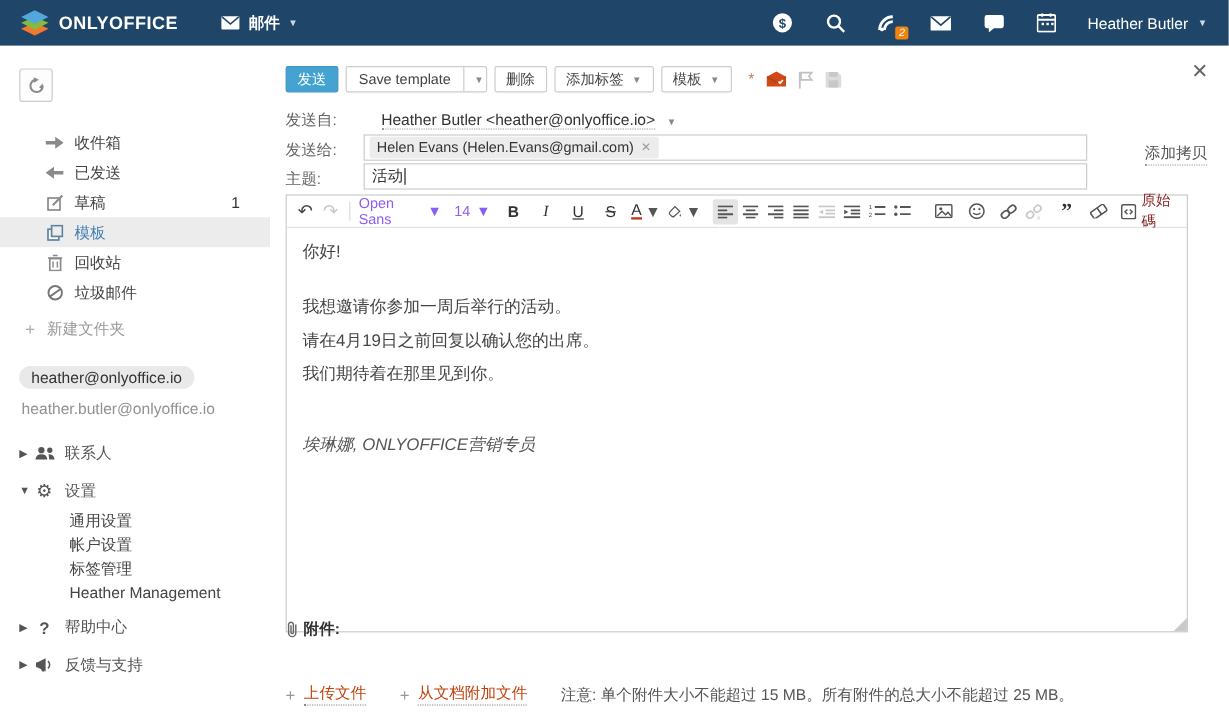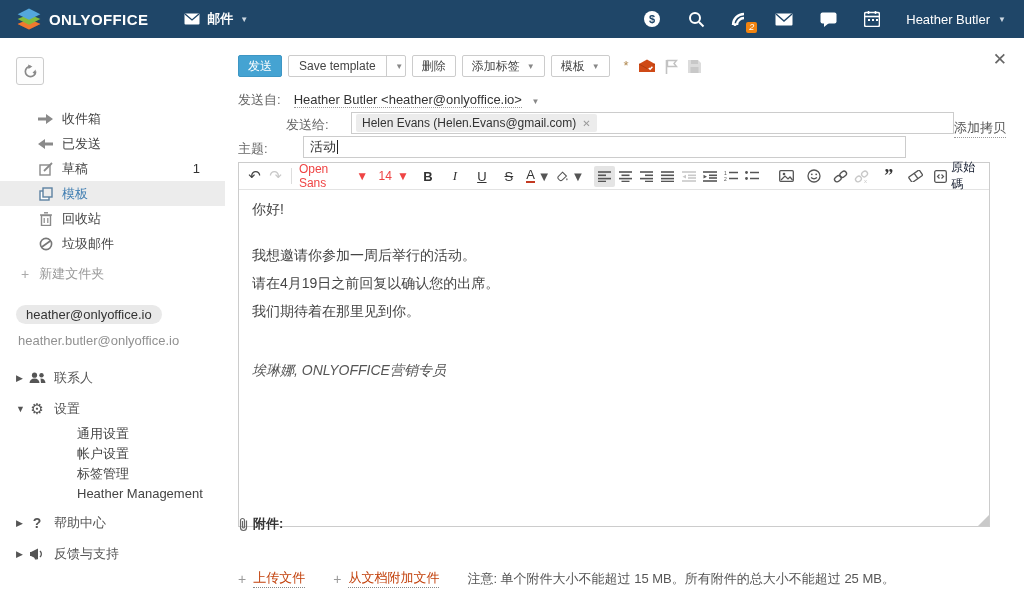--- a/index.html
+++ b/index.html
@@ -34,67 +34,67 @@
   .folder .count { position:absolute; right:25px; color:#333; }
   .newfolder { margin-top:9px; padding-left:38px; color:#999; cursor:pointer; display:flex; align-items:center; }
   .newfolder .plus { margin-right:10px; margin-left:-17px; font-size:14px; color:#aaa; }
   .accounts { margin-top:22px; padding-left:16px; }
   .pill { display:inline-block; background:#e9e9e9; border-radius:10px; padding:2px 10px; color:#333; cursor:pointer; }
   .acc2 { margin-top:9px; padding-left:2px; color:#919191; cursor:pointer; }
   .grp { display:flex; align-items:center; height:31px; padding-left:16px; color:#555; cursor:pointer; }
   .grp .tw { width:12px; font-size:9px; color:#555; }
   .grp .gico { width:18px; margin-right:8px; display:inline-flex; justify-content:center; color:#555; }
   .grp-contacts { margin-top:14px; }
-  .sub { padding-left:77px; }
+  .sub { padding-left:58px; }
   .sub div { line-height:20px; color:#444; cursor:pointer; }
   .qmark { font-weight:bold; font-size:14px; color:#555; }
 
   
   .main { position:relative; flex:1; }
   .btn { height:22px; background:#fff; border:1px solid #ccc; border-radius:2px; color:#444; font-size:12px; display:inline-flex; align-items:center; padding:0 9px; cursor:pointer; font-family:inherit; }
   .btn .bcaret { font-size:8px; color:#888; margin-left:7px; }
   .btn-send { background:#45a3d2; border-color:#3d96c4; color:#fff; }
   .btn-split { padding:0; }
   .btn-split .seg1 { padding:0 10px; }
   .btn-split .seg2 { width:19px; align-self:stretch; display:flex; align-items:center; justify-content:center; border-left:1px solid #ccc; }
   .action-row { position:absolute; left:13px; top:17px; display:flex; align-items:center; gap:6px; }
   .state-icons { display:flex; align-items:center; gap:9px; margin-left:8px; }
   .star { color:#b0884f; font-size:13px; line-height:10px; cursor:pointer; }
   .close-x { position:absolute; right:17px; top:14px; font-size:17px; color:#666; cursor:pointer; line-height:16px; }
 
   .frow { position:absolute; left:13px; font-size:13px; }
   .flabel { color:#666; display:inline-block; width:52px; }
   .row-from { top:53px; }
-  .from-val { color:#333; border-bottom:1px dotted #999; cursor:pointer; }
+  .from-val { color:#333; border-bottom:1px dotted #999; cursor:pointer;margin-left:24px; }
   .row-from .bcaret { font-size:8px; color:#888; margin-left:6px; }
-  .row-to { top:78px;margin-left:48px; }
+  .row-to { top:78px; }
   .row-subj { top:102px; }
   .finput { position:absolute; left:65px; top:-4px; width:603px; height:22px; border:1px solid #ccc; background:#fff; display:flex; align-items:center; padding:0 2px;text-align:center; }
   .chip { background:#ececec; border-radius:2px; font-size:12px; color:#333; padding:2px 6px; display:inline-flex; align-items:center; gap:6px; margin-left:2px; }
   .chip .cx { color:#999; font-size:10px; cursor:pointer; }
   .subj-val { padding-left:4px; color:#333; }
   .tcaret { display:inline-block; width:1px; height:14px; background:#222; vertical-align:middle; margin-left:1px; }
   .addcc { position:absolute; right:18px; top:81px; font-size:13px; color:#555; border-bottom:1px dotted #999; cursor:pointer; }
 
   
   .editor { position:absolute; left:13px; top:124px; width:752px; height:365px; border:1px solid #ccc; }
   .etoolbar { height:27px; border-bottom:1px solid #e3e3e3; display:flex; align-items:center; padding:0 5px; }
   .t { min-width:21px; height:21px; display:inline-flex; align-items:center; justify-content:center; color:#555; font-size:13px; border-radius:2px; cursor:pointer; padding:0 2px; }
   .t.active { background:#e4e4e4; }
   .t.dis { color:#c8c8c8; cursor:default; }
   .t .bcaret { margin-left:3px; }
   .sep { width:1px; height:16px; background:#ddd; margin:0 5px; }
-  .tsel { font-size:12px; color:#ef4444; gap:2px; }
+  .tsel { font-size:12px; color:#8b5cf6; gap:2px; }
   .tb-B { font-weight:bold; color:#333; }
   .tb-I { font-family:"Liberation Serif",serif; font-style:italic; color:#333; }
   .tb-U { text-decoration:underline; color:#333; }
   .tb-S { text-decoration:line-through; color:#333; }
   .tb-A { color:#333; border-bottom:2px solid #c33a22; line-height:12px; }
   .tb-q { font-family:"Liberation Serif",serif; font-weight:bold; font-size:18px; color:#333; }
-  .src-label { font-size:12px; color:#0f172a; margin-left:4px; }
+  .src-label { font-size:12px; color:#7f1d1d; margin-left:4px; }
   .ebody { padding:9px 13px; font-size:14px; color:#444; line-height:20px; cursor:text; height:336px; }
   .ebody p { margin:0; }
   .ebody .p1 { margin-top:26px; }
   .ebody .p2, .ebody .p3 { margin-top:8px; }
   .ebody .sig { margin-top:39px; font-style:italic; color:#555; }
   .rhandle { position:absolute; right:0; bottom:0; width:0; height:0; border-left:11px solid transparent; border-bottom:11px solid #c9c9c9; cursor:nwse-resize; }
 
   
   .attach-title { position:absolute; left:13px; top:477px; font-size:13px; font-weight:bold; color:#333; display:flex; align-items:center; gap:4px; }
   .attach-row { position:absolute; left:13px; top:531px; display:flex; align-items:center; font-size:13px; }

